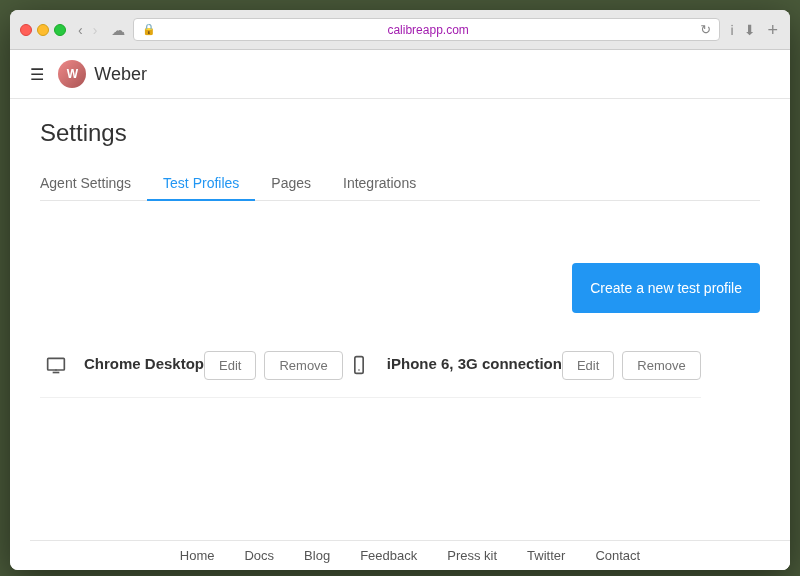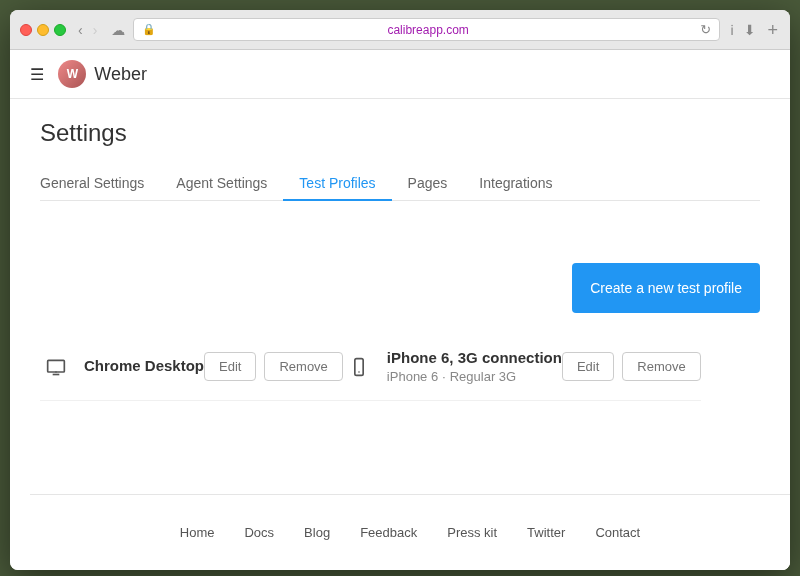--- a/index.html
+++ b/index.html
@@ -273,21 +273,21 @@
       padding: 6px 14px;
       font-size: 13px;
       cursor: pointer;
       color: #737373;
     }
 
     
     .app-footer {
       background: white;
       border-top: 1px solid #e5e5e5;
-      padding: 30px 30px;
+      padding: 7px 30px;
       display: flex;
       justify-content: center;
       gap: 30px;
       margin-left: 20px;
     }
 
     .footer-link {
       font-size: 13px;
       color: #555;
       text-decoration: none;
@@ -333,21 +333,20 @@
     <div class="app-nav">
       <button class="hamburger-btn">☰</button>
       <div class="app-logo">W</div>
       <span class="app-name">Weber</span>
     </div>
 
     <div class="main-content">
       <h1 class="page-title">Settings</h1>
 
       <div class="tabs">
-        <a class="tab">General Settings</a>
         <a class="tab">Agent Settings</a>
         <a class="tab active">Test Profiles</a>
         <a class="tab">Pages</a>
         <a class="tab">Integrations</a>
       </div>
 
       <div class="action-row">
         <button class="btn-create">Create a new test profile</button>
       </div>
 
@@ -372,21 +371,20 @@
 
         <div class="profile-item">
           <div class="profile-icon">
             <svg class="icon-svg" viewBox="0 0 24 24" fill="none" stroke="#555" stroke-width="2">
               <rect x="7" y="2" width="10" height="20" rx="2"></rect>
               <circle cx="12" cy="18" r="1" fill="#555" stroke="none"></circle>
             </svg>
           </div>
           <div class="profile-info">
             <div class="profile-name">iPhone 6, 3G connection</div>
-            <div class="profile-desc">iPhone 6  ·  Regular 3G</div>
           </div>
           <div class="profile-actions">
             <button class="btn-action">Edit</button>
             <button class="btn-action">Remove</button>
           </div>
         </div>
       </div>
     </div>
 
     <div class="app-footer">

